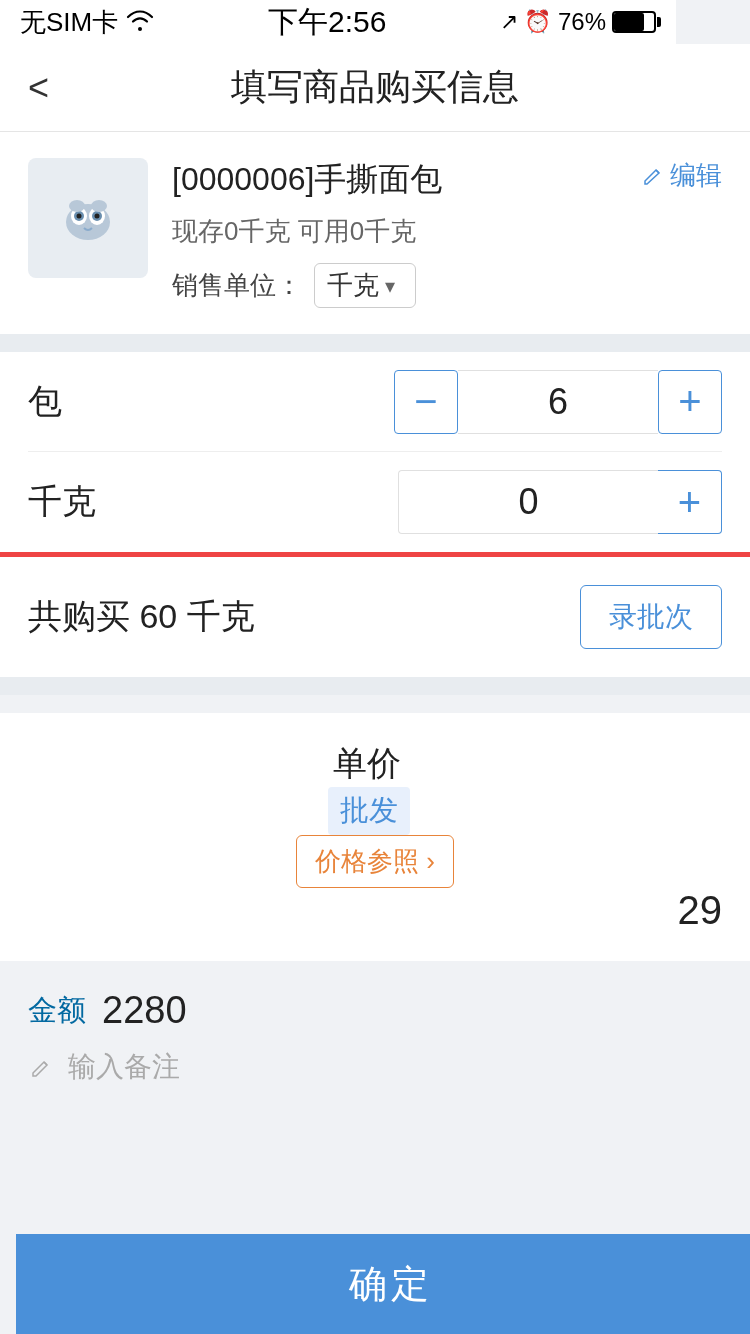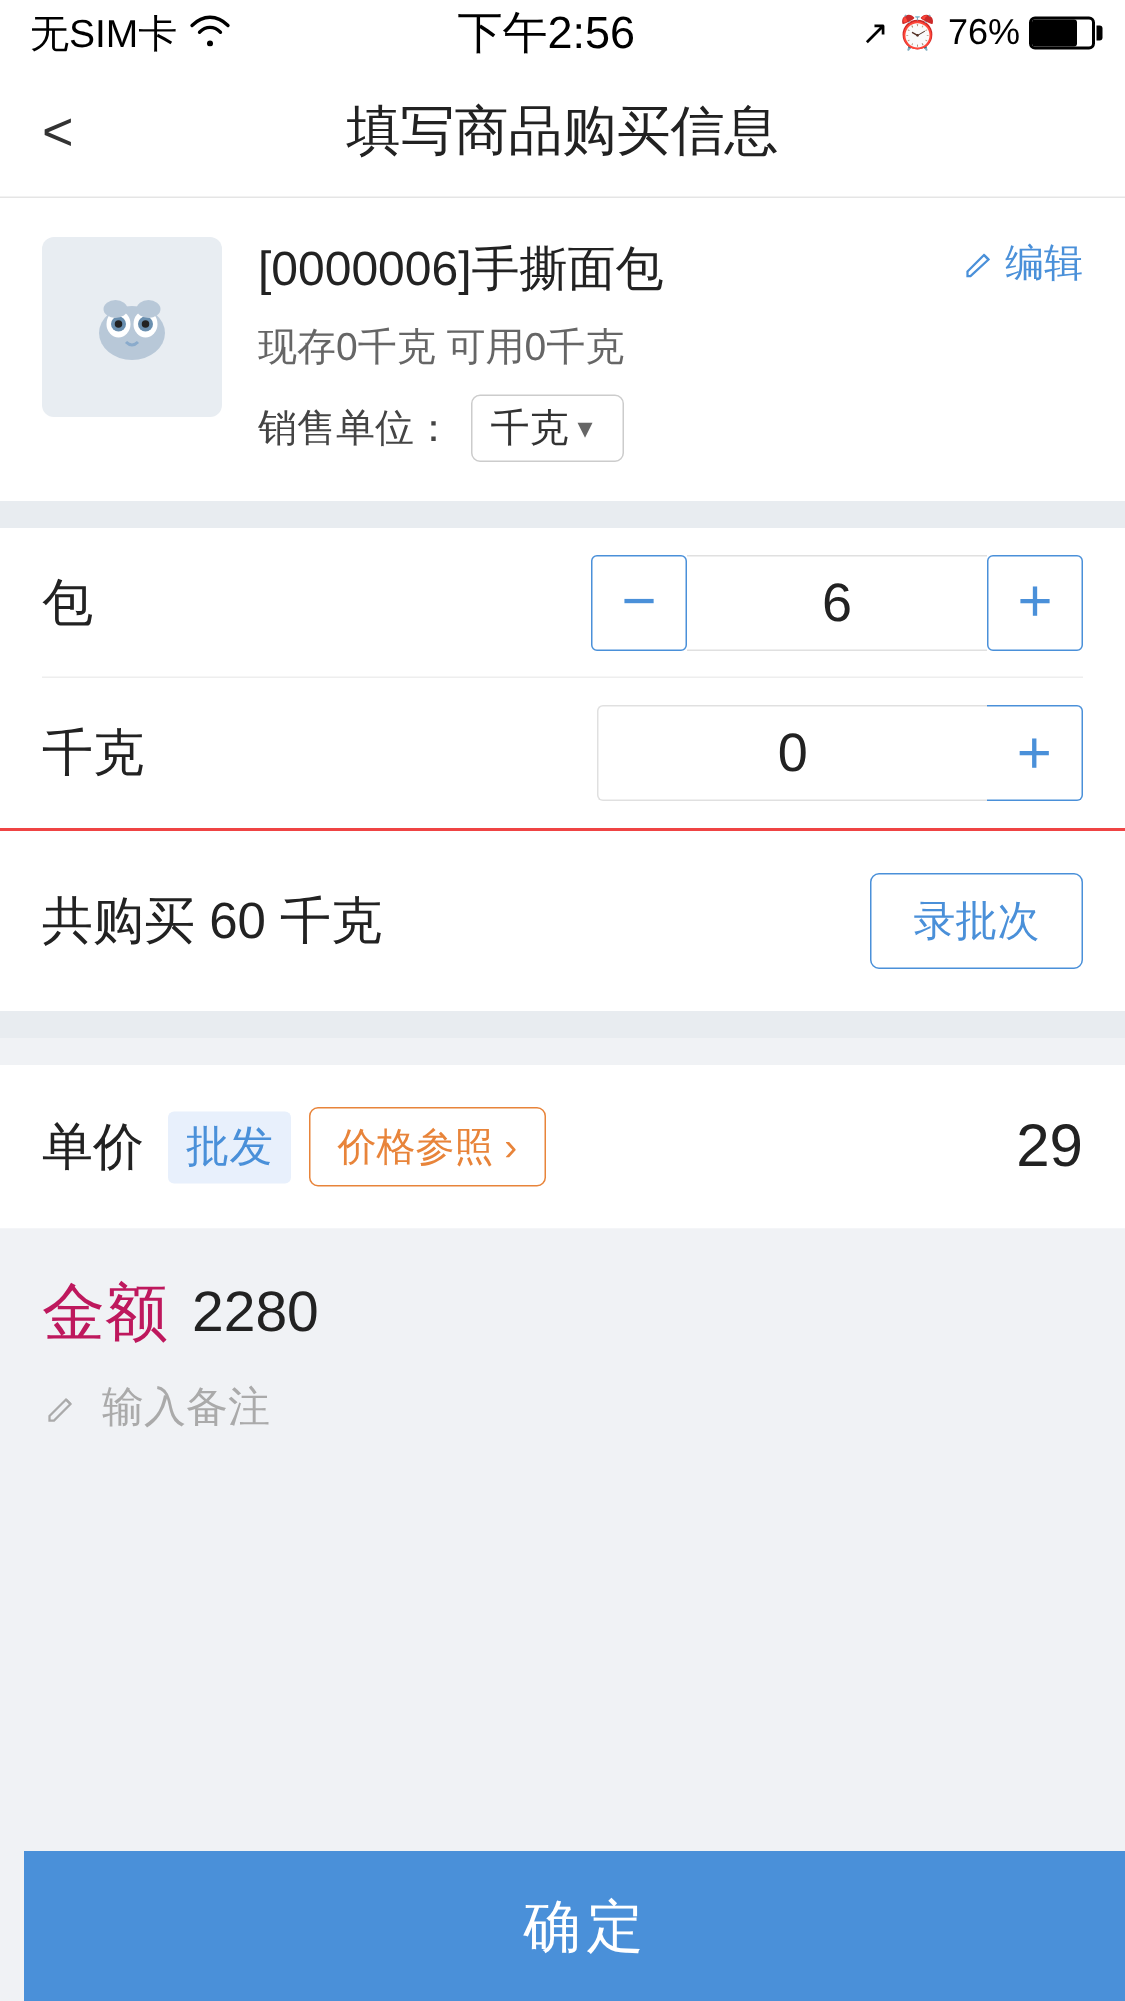--- a/index.html
+++ b/index.html
@@ -8,21 +8,21 @@
       width: 750px;
       min-height: 1334px;
       font-family: -apple-system, "PingFang SC", "Helvetica Neue", sans-serif;
       background: #f0f2f5;
       position: relative;
       overflow-x: hidden;
     }
 
     
     .status-bar {
-      width: 750px;
+      width: 676px;
       height: 44px;
       background: #fff;
       display: flex;
       align-items: center;
       justify-content: space-between;
       padding: 0 20px;
       font-size: 26px;
       color: #000;
     }
     .status-left { display: flex; align-items: center; gap: 8px; }
@@ -210,21 +210,21 @@
       border-radius: 4px 0 0 4px;
     }
 
     
     .total-row {
       background: #fff;
       display: flex;
       align-items: center;
       justify-content: space-between;
       padding: 28px 28px;
-      border-top: 2px solid #ef4444;
+      border-top: 5px solid #ef4444;
     }
     .total-label {
       font-size: 34px;
       color: #222;
     }
     .record-batch-btn {
       border: 1px solid #4a90d9;
       border-radius: 6px;
       padding: 12px 28px;
       font-size: 28px;
@@ -233,20 +233,21 @@
       cursor: pointer;
     }
 
     
     .price-section {
       background: #fff;
       margin-top: 18px;
       padding: 28px 28px;
       display: flex;
       align-items: center;
+      flex-direction: column;
     }
     .price-label {
       font-size: 34px;
       color: #222;
       margin-right: 16px;
     }
     .tag-batch {
       background: #e8f0fc;
       color: #4a90d9;
       font-size: 29px;
@@ -277,22 +278,22 @@
     .amount-section {
       background: #f0f2f5;
       padding: 28px 28px 20px;
     }
     .amount-row {
       display: flex;
       align-items: center;
       margin-bottom: 16px;
     }
     .amount-label {
-      font-size: 42px;
-      color: #be185d;
+      font-size: 29px;
+      color: #0369a1;
       font-weight: 500;
     }
     .amount-value {
       font-size: 38px;
       color: #222;
       font-weight: 500;
       margin-left: 16px;
     }
     .remark-row {
       display: flex;

